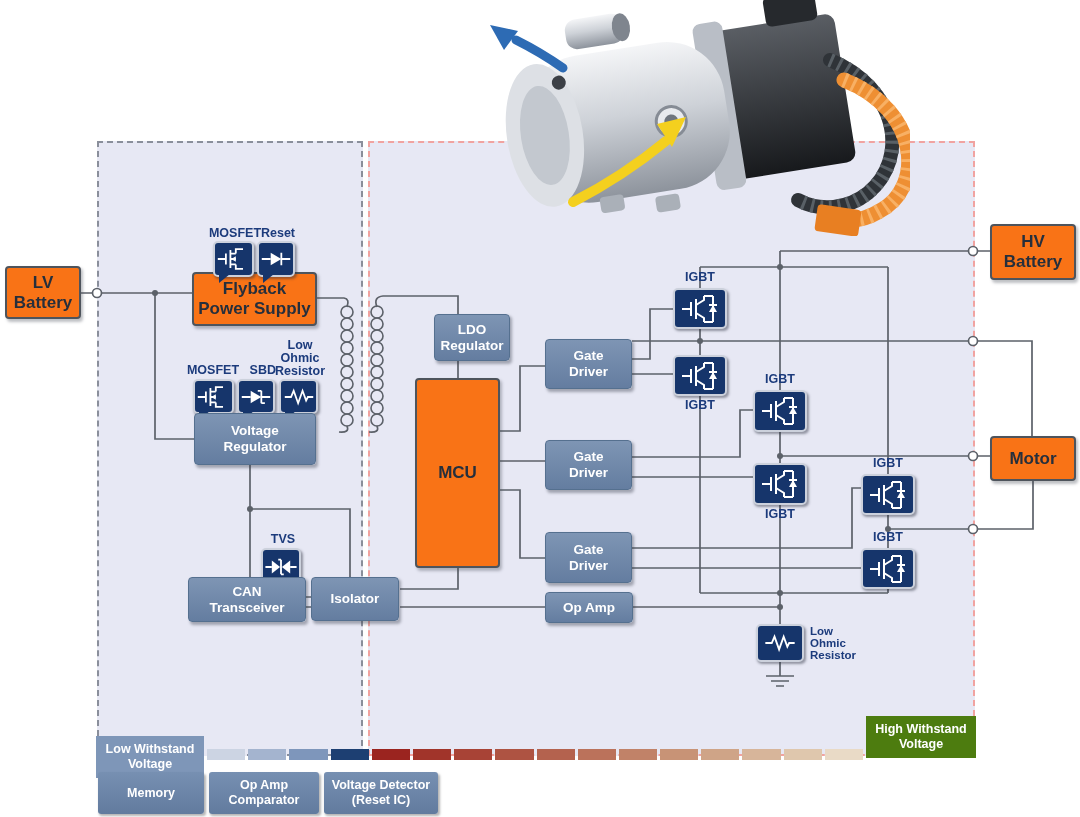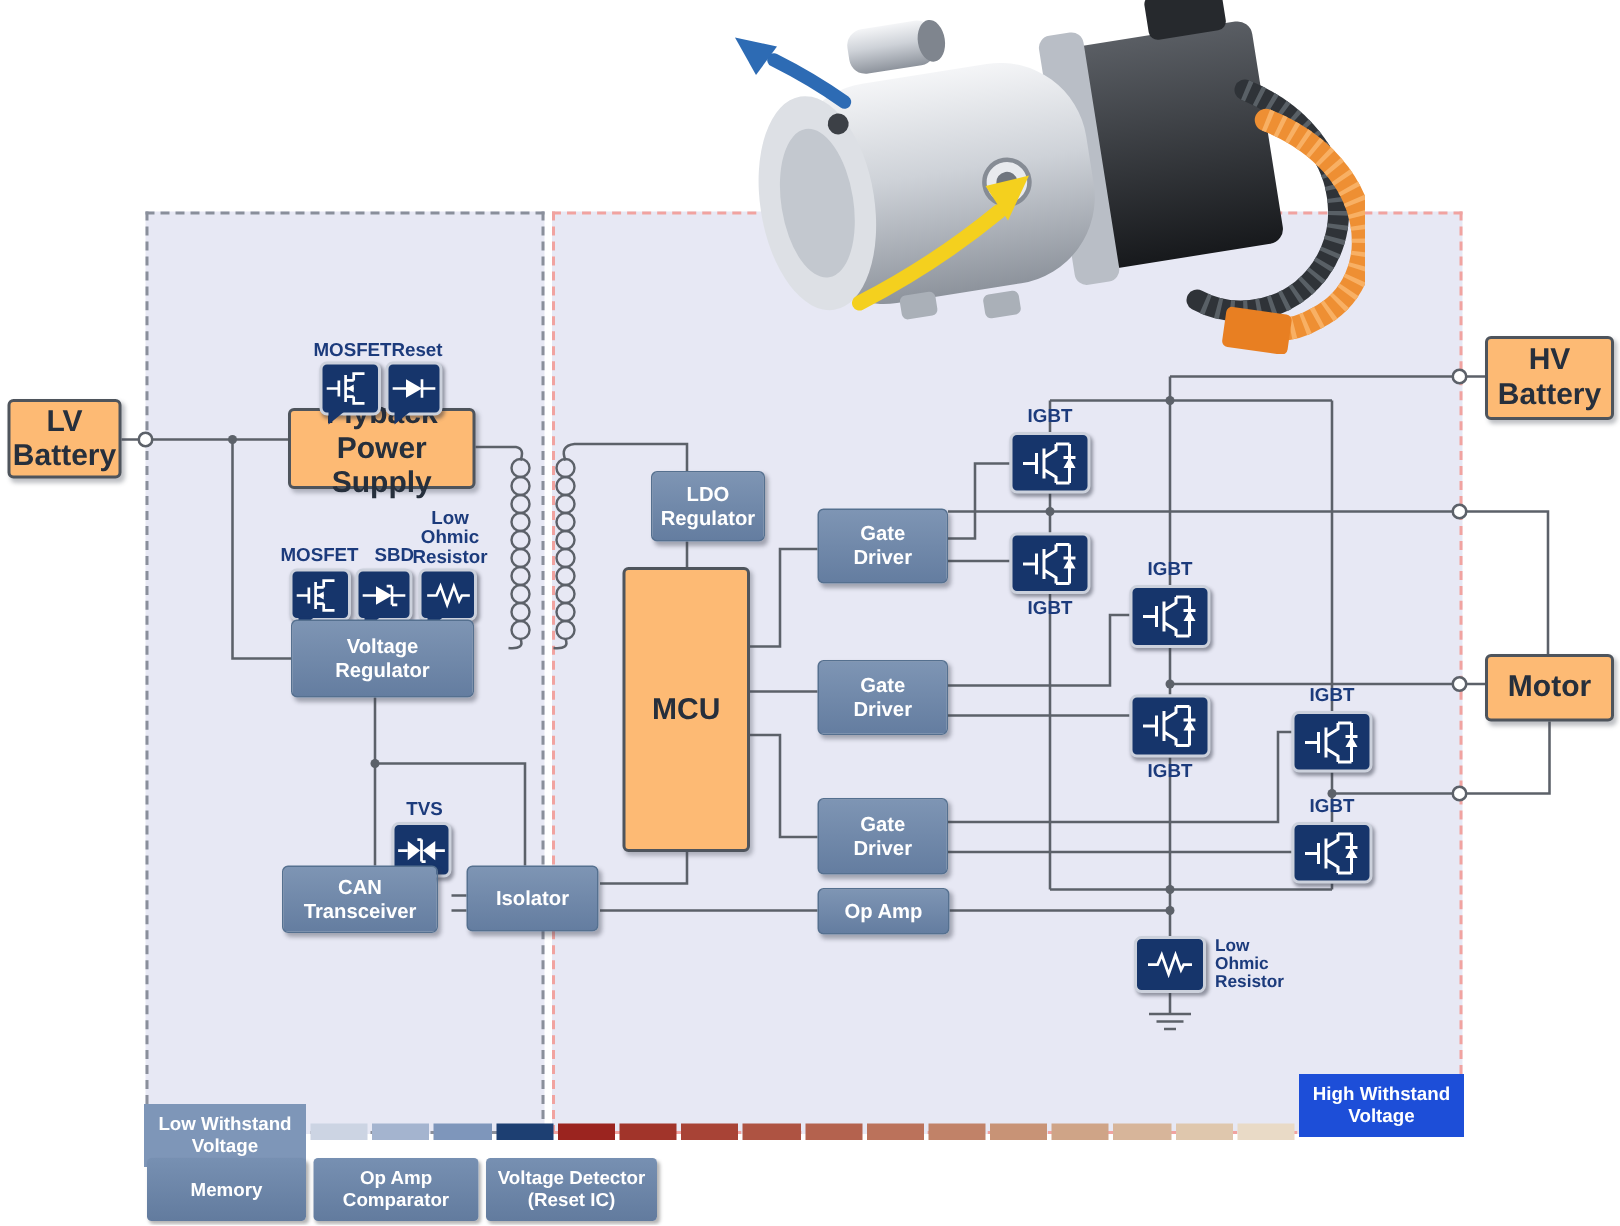--- a/index.html
+++ b/index.html
@@ -7,38 +7,38 @@
           font-family:"Liberation Sans","DejaVu Sans",sans-serif;}
   .region{position:absolute;background:#e7e8f4;border:2px dashed #8a8f9b;box-sizing:border-box;}
   .region.hv{border-color:#f1a3a0;}
   #wires{position:absolute;left:0;top:0;pointer-events:none;}
   .wire{stroke:#5c6169;stroke-width:1.7;fill:none;}
   .dot{fill:#5c6169;}
   .node{fill:#ffffff;stroke:#5c6169;stroke-width:1.7;}
   .coil{stroke:#5c6169;stroke-width:1.6;fill:none;}
   .box{position:absolute;display:flex;align-items:center;justify-content:center;text-align:center;
        font-weight:bold;white-space:pre-line;border-radius:4px;line-height:1.15;box-sizing:border-box;}
-  .white-box{background:#fdba74;border:2px solid #4e545c;color:#262f3c;font-size:20px;
+  .white-box{background:#f97316;border:2px solid #4e545c;color:#262f3c;font-size:17px;
        box-shadow:2px 2.5px 3px rgba(70,75,85,.35);}
   .blue-box{background:linear-gradient(#7e95b4,#647da0);border:1px solid #55708f;color:#fff;
        font-size:13.5px;box-shadow:2px 2.5px 3px rgba(55,60,75,.4);}
   .tile{position:absolute;background:#16356b;border:2px solid #ccd1dc;border-radius:5px;
        box-shadow:1.5px 2px 2.5px rgba(40,45,60,.45);display:flex;align-items:center;justify-content:center;box-sizing:border-box;}
   .tile.tail::after{content:"";position:absolute;left:4px;bottom:-8px;width:0;height:0;
        border-left:11px solid #16356b;border-bottom:9px solid transparent;}
   .tile svg{display:block;}
   .glyph{stroke:#fff;stroke-width:2;fill:none;}
   .glyphf{fill:#fff;stroke:none;}
   .lbl{position:absolute;color:#1c3b7c;font-weight:bold;font-size:12.5px;text-align:center;
        white-space:pre-line;line-height:1.04;}
   .lbl.left{text-align:left;font-size:11.5px;}
   .legend-box{position:absolute;display:flex;align-items:center;justify-content:center;text-align:center;
        color:#fff;font-weight:bold;font-size:12.5px;white-space:pre-line;line-height:1.2;}
   .legend-low{background:#7e96b8;}
-  .legend-high{background:#1d4ed8;}
+  .legend-high{background:#4d7c0f;}
   .bar{position:absolute;display:flex;gap:3px;}
   .bar .seg{flex:1;height:100%;}
   .bottom-box{position:absolute;display:flex;align-items:center;justify-content:center;text-align:center;
        background:linear-gradient(#7790b2,#627b9e);color:#fff;font-weight:bold;font-size:12.5px;
        white-space:pre-line;border-radius:3px;box-shadow:1.5px 2px 2.5px rgba(0,0,0,.3);line-height:1.2;}
   #compressor{position:absolute;left:428px;top:0;width:482px;height:236px;}
 </style>
 </head>
 <body>
 
@@ -176,21 +176,21 @@
 Regulator</div>
 
   <div class="lbl" style="left:263px;top:533px;width:40px;">TVS</div>
   <div class="tile tail" style="left:261px;top:548px;width:40px;height:37px;">
     <svg width="34" height="22" viewBox="0 0 36 24">
         <path class="glyph" d="M1,12 H8 M28,12 H35 M18,4 V20 M18,4 H15 M18,20 H21"></path>
         <polygon class="glyphf" points="8,5 8,19 17,12"></polygon>
         <polygon class="glyphf" points="28,5 28,19 19,12"></polygon>
       </svg>
   </div>
-  <div class="box blue-box" style="left:188px;top:577px;width:104px;height:45px;">CAN
+  <div class="box blue-box" style="left:188px;top:577px;width:118px;height:45px;">CAN
 Transceiver</div>
   <div class="box blue-box" style="left:311px;top:577px;width:88px;height:44px;">Isolator</div>
 
   <div class="box blue-box" style="left:434px;top:314px;width:76px;height:47px;">LDO
 Regulator</div>
   <div class="box white-box" style="left:415px;top:378px;width:85px;height:190px;">MCU</div>
   <div class="box blue-box" style="left:545px;top:339px;width:87px;height:50px;">Gate
 Driver</div>
   <div class="box blue-box" style="left:545px;top:440px;width:87px;height:50px;">Gate
 Driver</div>

